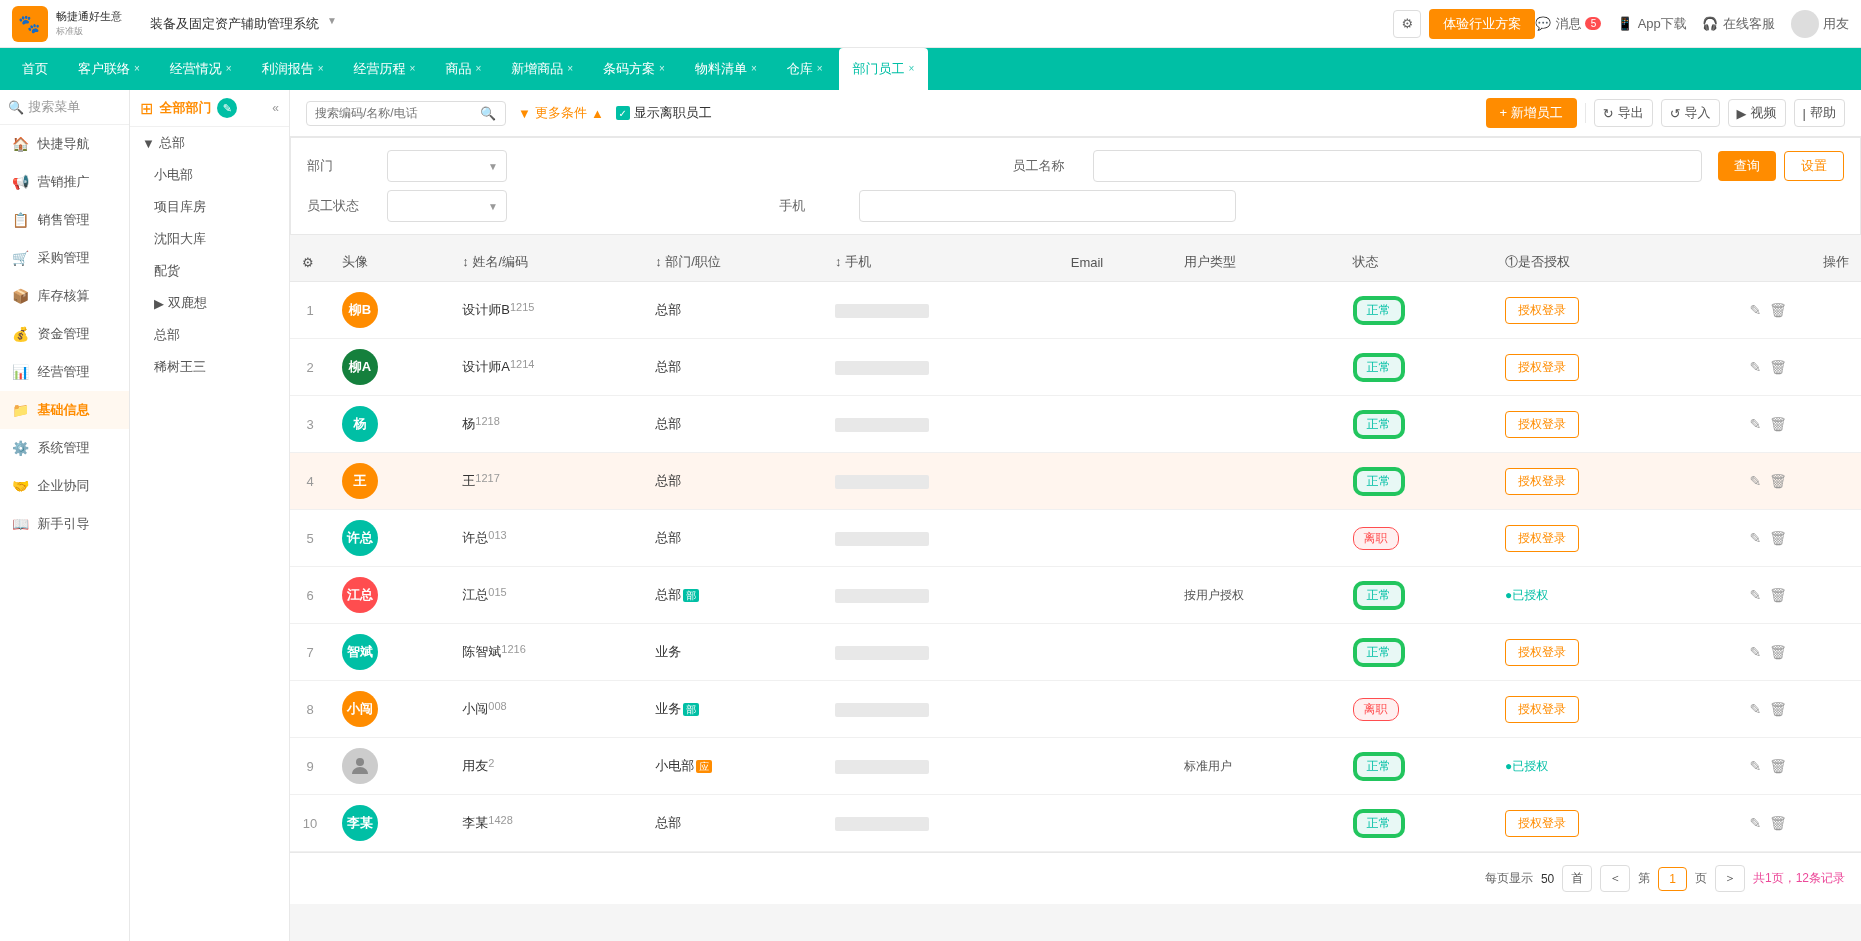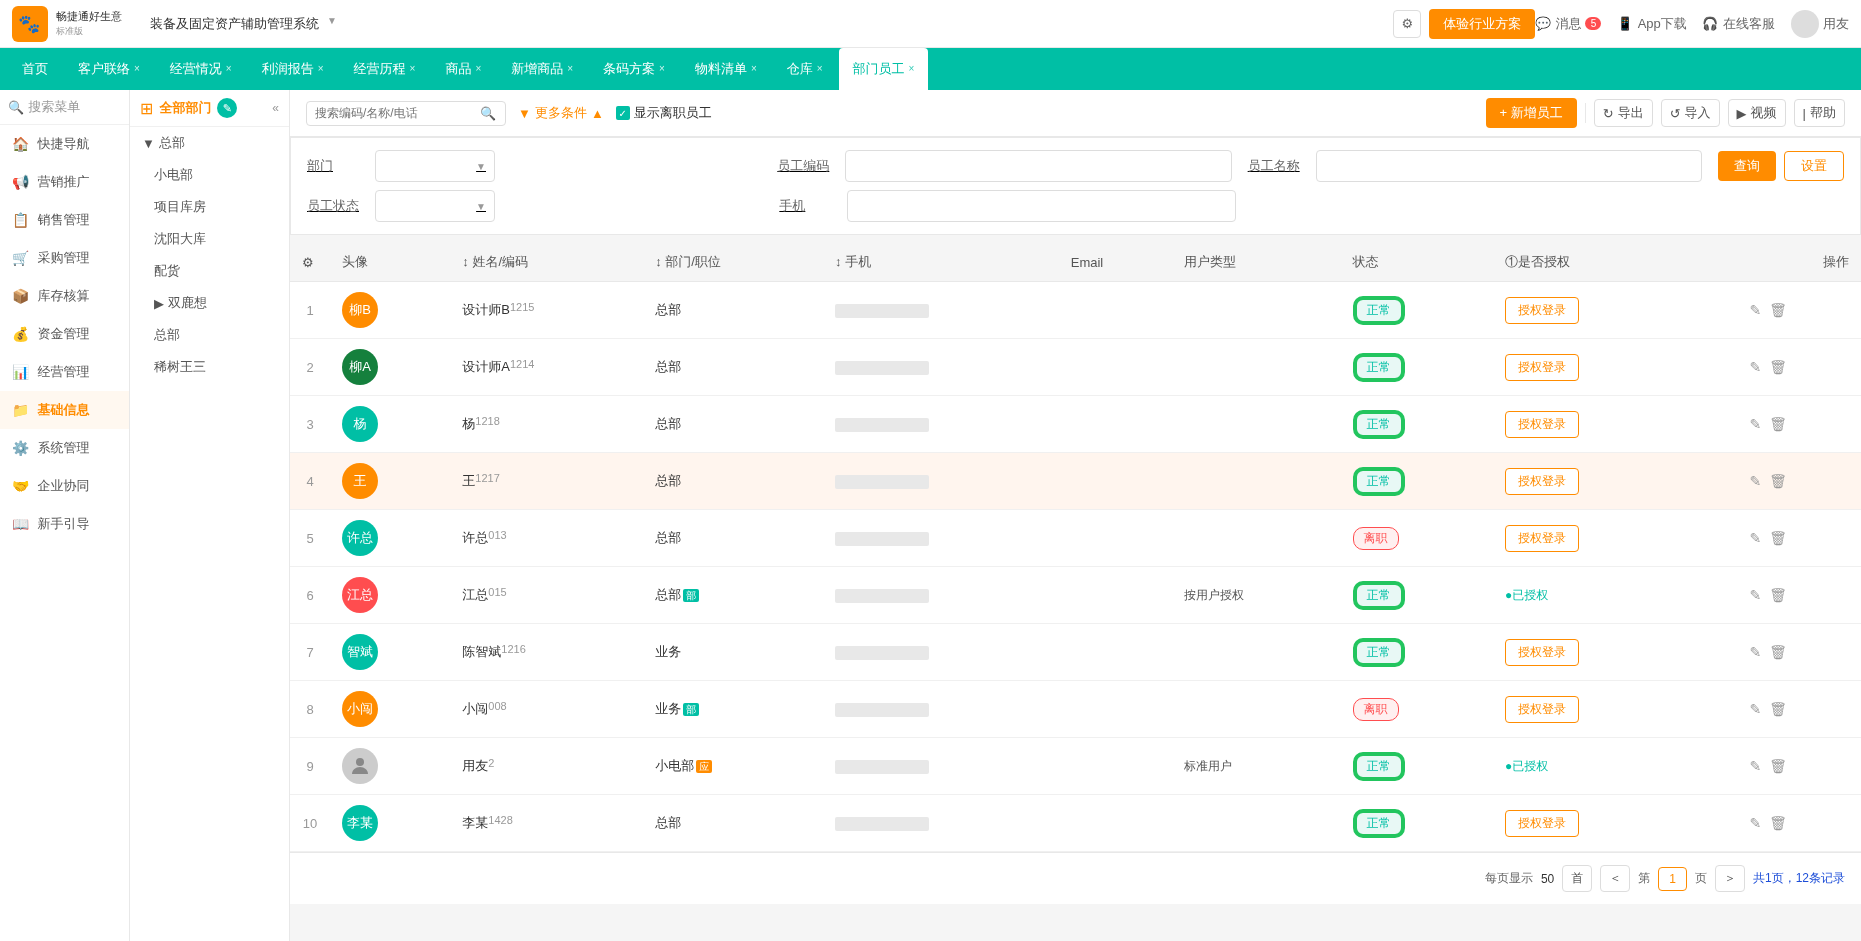--- a/index.html
+++ b/index.html
@@ -203,21 +203,21 @@
       background: #fff;
       padding: 12px 16px;
       border: 1px solid #e8e8e8;
       margin: 0;
     }
     .filter-row {
       display: flex; align-items: center; gap: 16px; margin-bottom: 8px;
     }
     .filter-row:last-child { margin-bottom: 0; }
     .filter-field {
-      display: flex; align-items: center; gap: 8px; flex: 1; text-decoration: underline;
+      display: flex; align-items: center; gap: 20px; flex: 1;
     }
     .filter-label { color: #666; font-size: 13px; white-space: nowrap; min-width: 60px; }
     .filter-input {
       flex: 1; height: 32px; border: 1px solid #ddd; border-radius: 4px;
       padding: 0 8px; color: #333; background: #fff; outline: none;
     }
     .filter-actions {
       display: flex; gap: 8px;
     }
     .query-btn {
@@ -252,21 +252,21 @@
     td {
       padding: 10px 12px;
       border-bottom: 1px solid #f0f0f0;
       color: #333; font-size: 13px;
       vertical-align: middle;
     }
     tr.highlighted { background: #fff5ee; }
     .avatar-circle {
       width: 36px; height: 36px; border-radius: 50%;
       display: flex; align-items: center; justify-content: center;
-      color: #fff; font-size: 13px; font-weight: normal;
+      color: #fff; font-size: 13px; font-weight: bold;
     }
     .avatar-gray {
       width: 36px; height: 36px; border-radius: 50%;
       background: #ccc;
       display: flex; align-items: center; justify-content: center;
     }
     .name-code { display: flex; flex-direction: row; }
     .emp-name { color: #333; font-size: 13px; }
     .emp-code { color: #999; font-size: 11px; }
     .status-badge {
@@ -311,21 +311,21 @@
     .page-size-label { color: #666; font-size: 12px; }
     .page-size-val { color: #333; font-size: 12px; }
     .page-btn {
       padding: 4px 8px; border: 1px solid #ddd; border-radius: 4px;
       background: #fff; cursor: pointer; color: #555; font-size: 12px;
     }
     .page-num {
       padding: 4px 10px; border: 1px solid #ff8c00; border-radius: 4px;
       background: #fff; color: #ff8c00; font-size: 12px;
     }
-    .total-info { color: #1d4ed8; font-size: 12px; text-align: center; }
+    .total-info { color: #ec4899; font-size: 12px; text-align: center; }
 
     .select-with-arrow {
       display: flex; align-items: center; justify-content: space-between;
       border: 1px solid #ddd; border-radius: 4px;
       padding: 4px 8px; background: #fff; cursor: pointer;
       min-width: 120px; height: 32px;
     }
     .select-arrow { color: #999; font-size: 10px; }
   </style>
 </head>
@@ -541,24 +541,20 @@
     </div>
 
     <div class="advanced-filter">
       <div class="filter-row">
         <div class="filter-field">
           <span class="filter-label">部门</span>
           <div class="select-with-arrow">
             <span></span>
             <span class="select-arrow">▼</span>
           </div>
-        </div>
-        <div class="filter-field">
-          <span class="filter-label">员工编码</span>
-          <input class="filter-input" style="">
         </div>
         <div class="filter-field">
           <span class="filter-label">员工名称</span>
           <input class="filter-input" style="">
         </div>
         <div class="filter-actions">
           <button class="query-btn">查询</button>
           <button class="settings-btn">设置</button>
         </div>
       </div>

